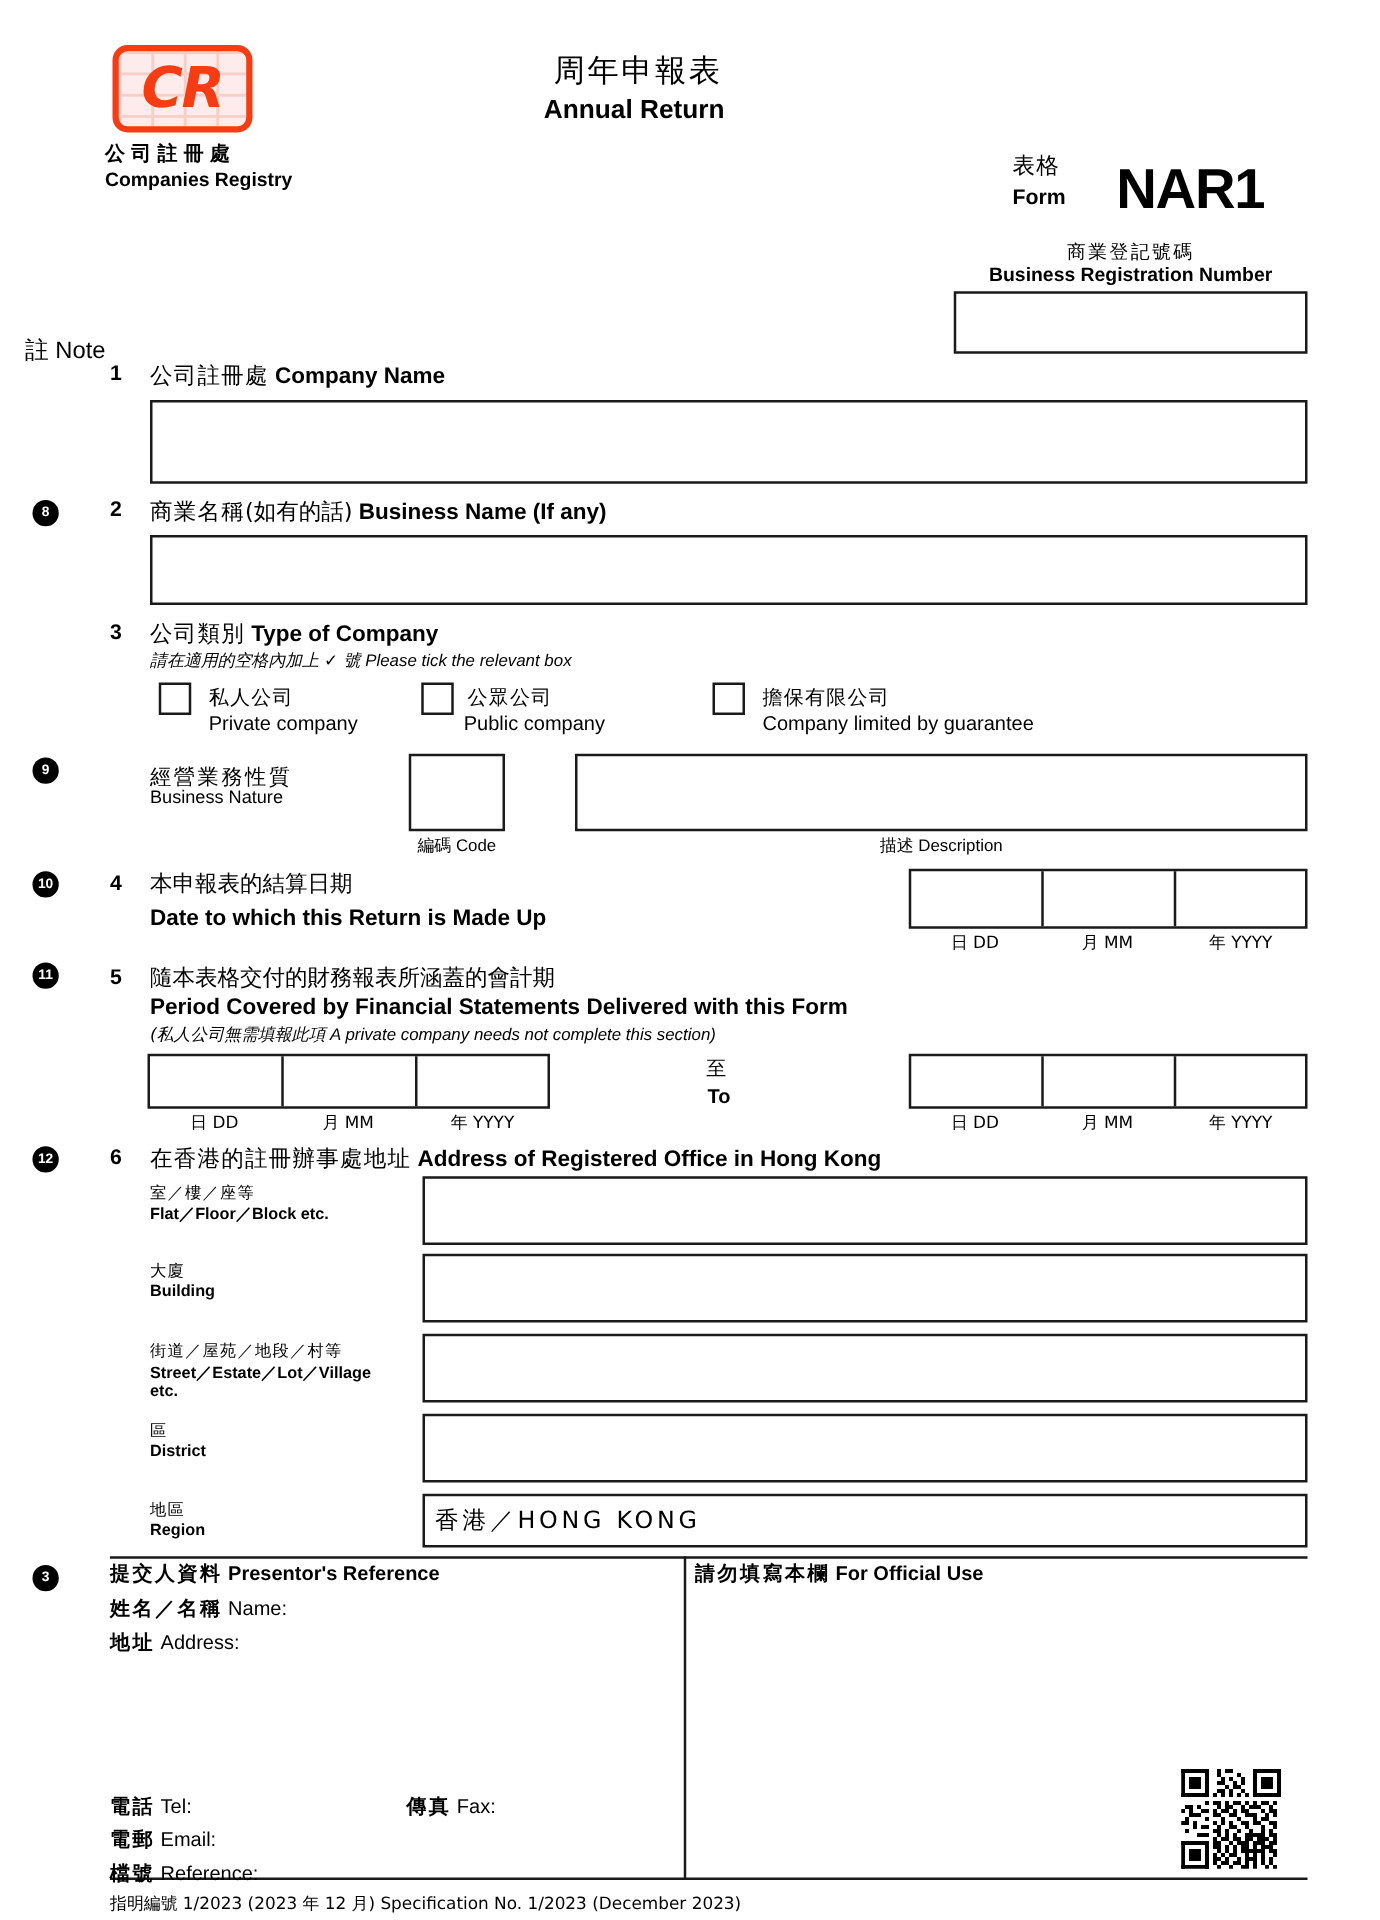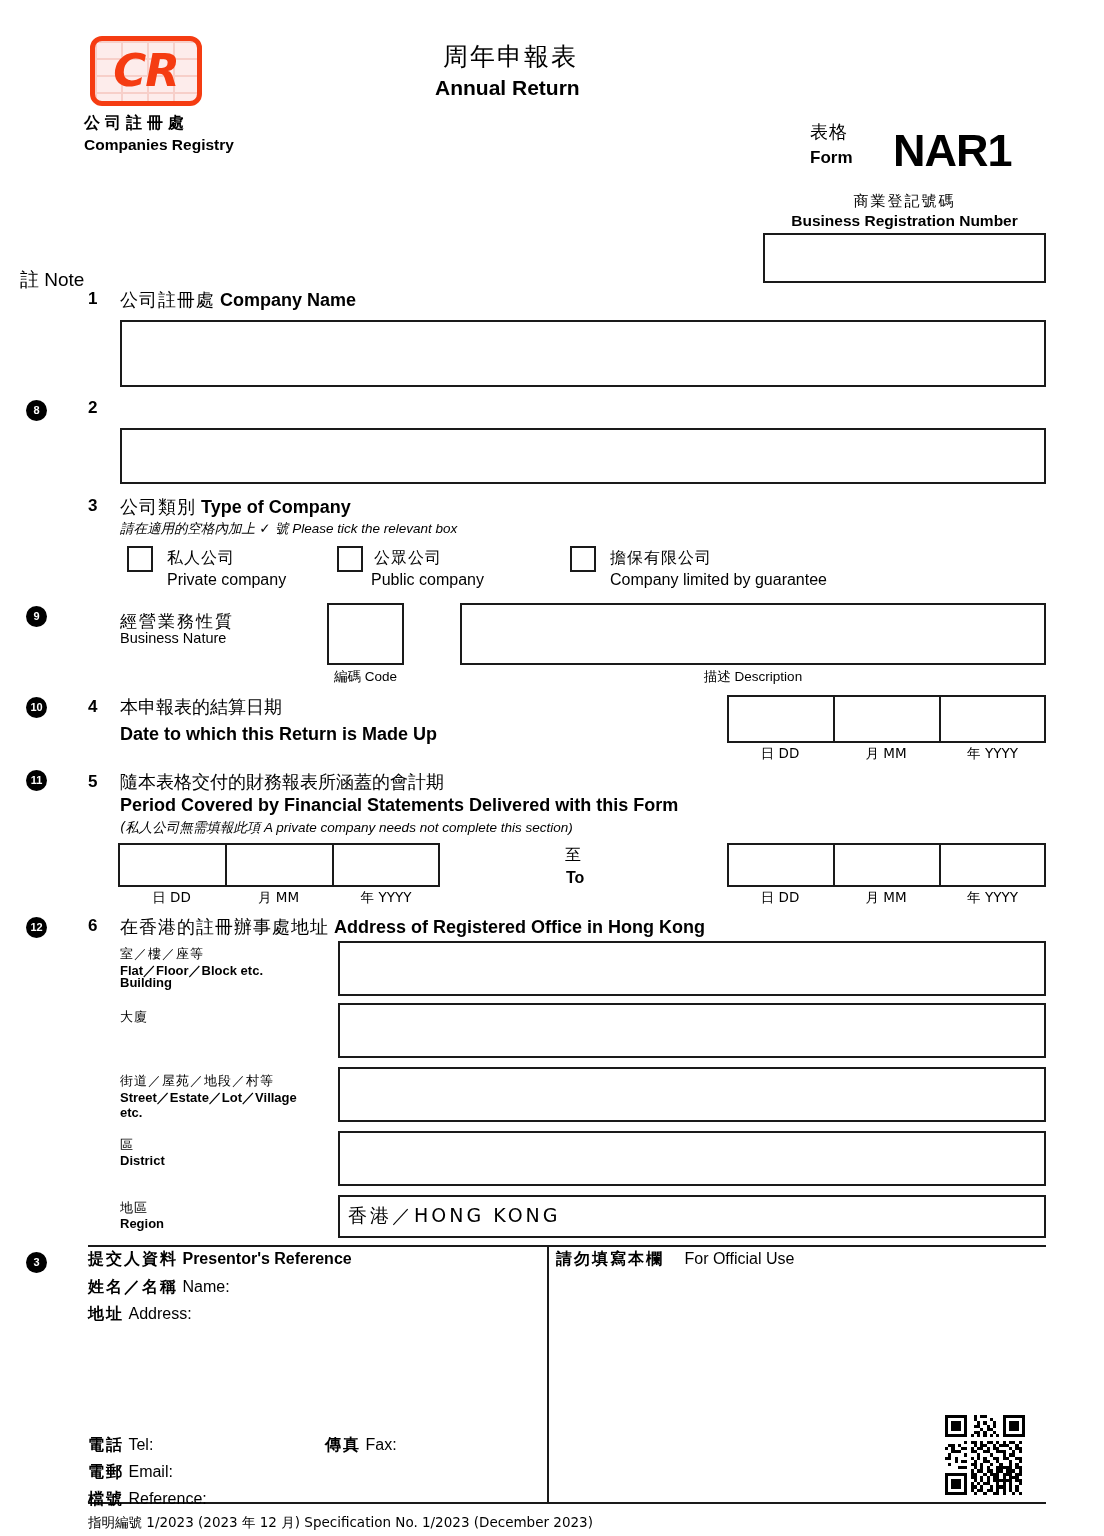--- a/index.html
+++ b/index.html
@@ -253,21 +253,21 @@
   .pres-line .cn { letter-spacing: 2px; font-weight: 700; }
   .pres-line b { font-weight: 700; }
 
   #official-use {
     position: absolute;
     left: 556px; top: 1249px;
     font-size: 16px;
     white-space: nowrap;
   }
   #official-use .cn { letter-spacing: 2px; font-weight: 700; }
-  #official-use b { font-weight: 400; margin-left: 16px; }
+  #official-use b { font-weight: 700; }
 
   #qr {
     position: absolute;
     left: 945px; top: 1415px;
     width: 80px; height: 80px;
     image-rendering: pixelated;
   }
 
   #spec-footer {
     position: absolute;
@@ -307,20 +307,24 @@
   <div class="note-dot" style="left:26px; top:1252px;">3</div>
 
   <div class="sec-num" style="left:88px; top:289px;">1</div>
   <div class="sec-head" style="left:120px; top:288px;">
     <span class="zh cn">公司註冊處</span>
     <b>Company Name</b>
   </div>
   <div class="fbox" style="left:120px; top:320px; width:926px; height:67px;"></div>
 
   <div class="sec-num" style="left:88px; top:398px;">2</div>
+  <div class="sec-head" style="left:120px; top:397px;">
+    <span class="zh cn">商業名稱</span><span class="zh">(如有的話)</span>
+    <b>Business Name (If any)</b>
+  </div>
   <div class="fbox" style="left:120px; top:428px; width:926px; height:56px;"></div>
 
   <div class="sec-num" style="left:88px; top:496px;">3</div>
   <div class="sec-head" style="left:120px; top:495px;">
     <span class="zh cn">公司類別</span>
     <b>Type of Company</b>
   </div>
   <div class="sub-note" style="left:120px; top:520px;">
     <span class="zh">請在適用的空格內加上 ✓ 號</span>
     <span>Please tick the relevant box</span>
@@ -391,21 +395,21 @@
   <div class="sec-head" style="left:120px; top:915px;">
     <span class="zh cn">在香港的註冊辦事處地址</span>
     <b>Address of Registered Office in Hong Kong</b>
   </div>
 
   <div class="addr-zh zh" style="left:120px; top:945px;">室／樓／座等</div>
   <div class="addr-en" style="left:120px; top:962px;">Flat／Floor／Block etc.</div>
   <div class="fbox" style="left:338px; top:941px; width:708px; height:55px;"></div>
 
   <div class="addr-zh zh" style="left:120px; top:1008px;">大廈</div>
-  <div class="addr-en" style="left:120px; top:975px;">Building</div>
+  <div class="addr-en" style="left:120px; top:1025px;">Building</div>
   <div class="fbox" style="left:338px; top:1003px; width:708px; height:55px;"></div>
 
   <div class="addr-zh zh" style="left:120px; top:1072px;">街道／屋苑／地段／村等</div>
   <div class="addr-en" style="left:120px; top:1089px;">Street／Estate／Lot／Village</div>
   <div class="addr-en" style="left:120px; top:1105px;">etc.</div>
   <div class="fbox" style="left:338px; top:1067px; width:708px; height:55px;"></div>
 
   <div class="addr-zh zh" style="left:120px; top:1136px;">區</div>
   <div class="addr-en" style="left:120px; top:1153px;">District</div>
   <div class="fbox" style="left:338px; top:1131px; width:708px; height:55px;"></div>

